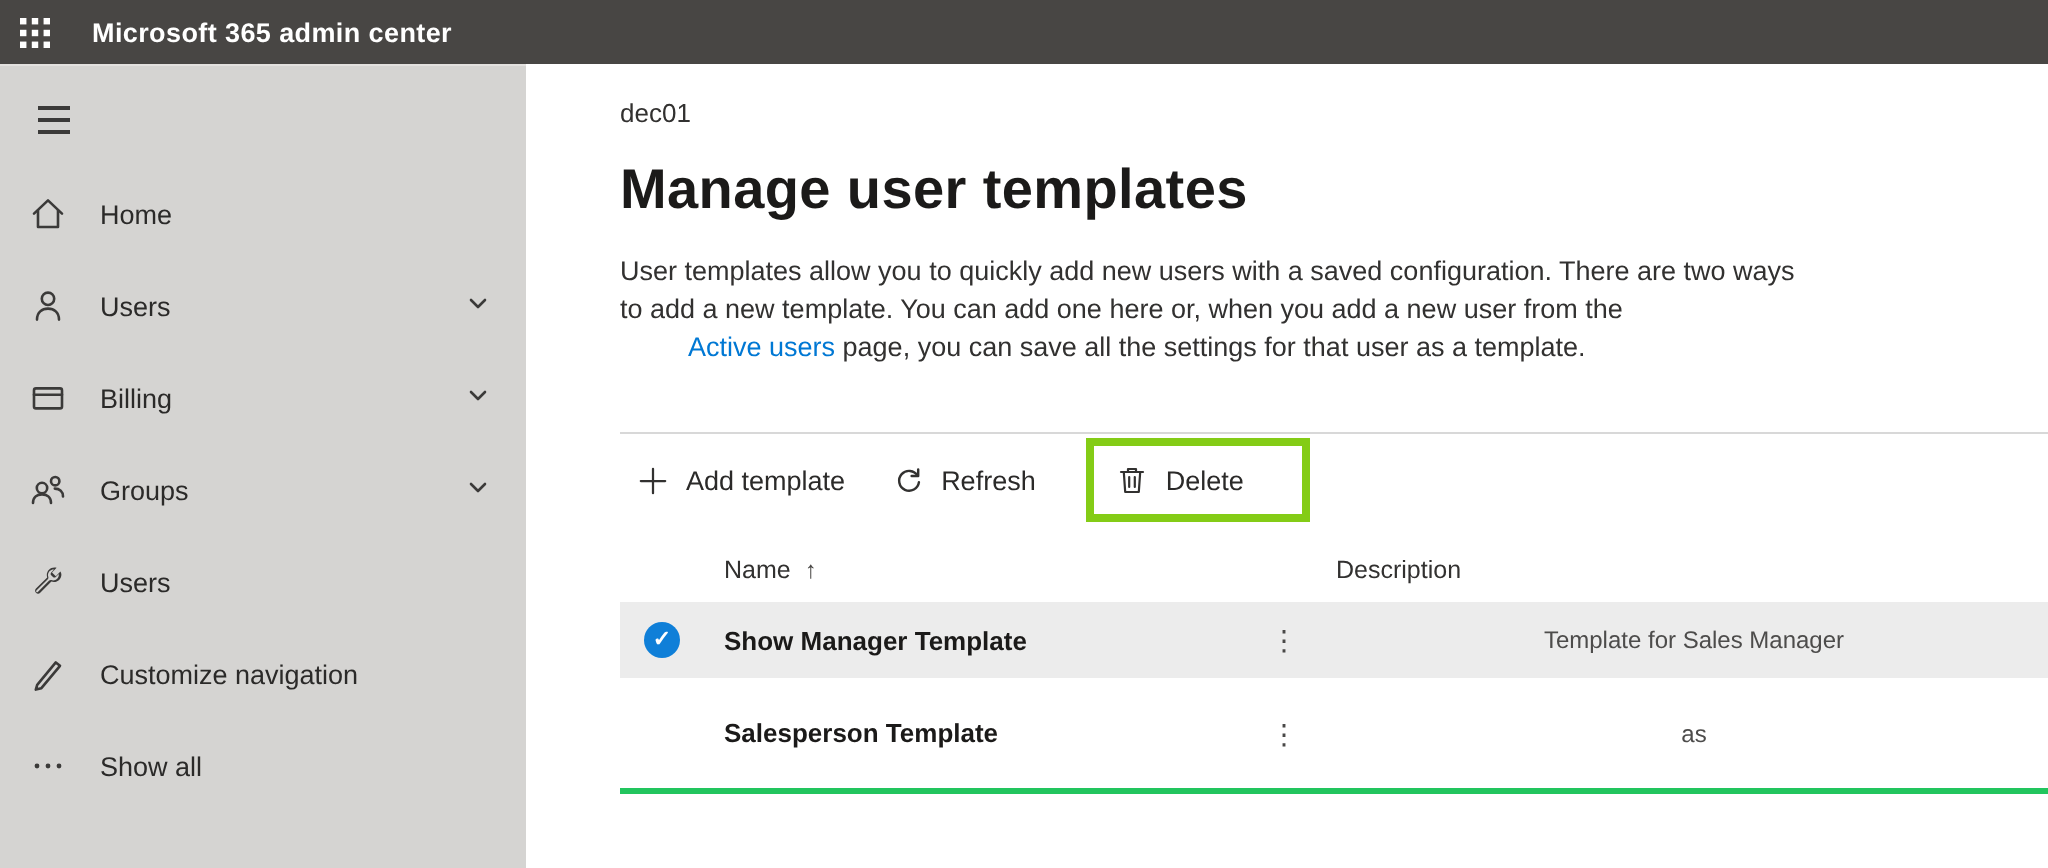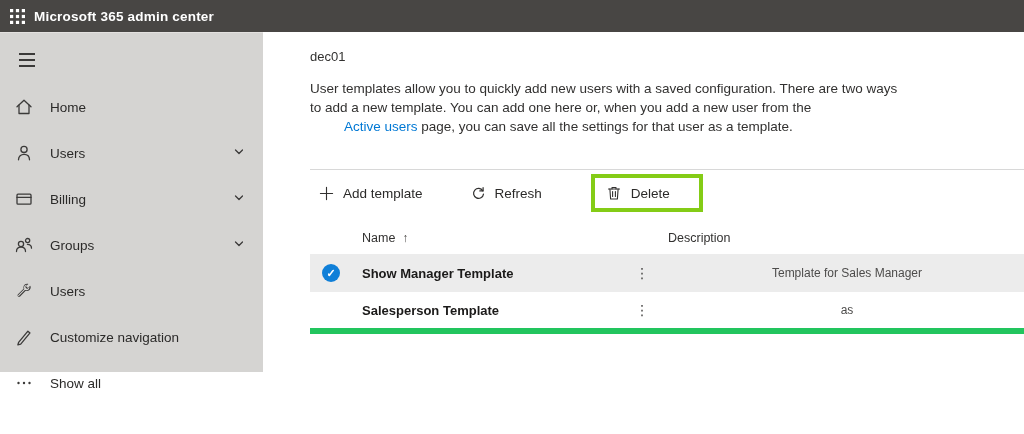--- a/index.html
+++ b/index.html
@@ -15,26 +15,26 @@
   
   .topbar {
     position:absolute; top:0; left:0; width:1024px; height:32px;
     background:#484644; display:flex; align-items:center; z-index:10;
   }
   .waffle-btn {
     width:34px; height:32px; display:flex; align-items:center; justify-content:center;
     cursor:pointer;
   }
   .topbar-title {
-    color:#ffffff; font-weight:bold; font-size:13.5px; letter-spacing:.2px;
+    color:#ffffff; font-weight:bold; font-size:13.5px; margin-left:12px; letter-spacing:.2px;
   }
 
   
   .sidebar {
-    position:absolute; top:32px; left:0; width:263px; height:340px;
+    position:absolute; top:32px; left:0; width:263px; height:402px;
     background:#d5d4d2; border-top:1px solid #e3e1df;
   }
   .hamburger {
     margin:19px 0 0 13px; width:28px; height:16px; display:flex;
     flex-direction:column; justify-content:space-between; cursor:pointer; padding:1px 6px;
   }
   .hamburger span { display:block; height:1.7px; background:#3b3a39; width:16px; }
   .nav { margin-top:16px; }
   .nav-item {
     height:46px; display:flex; align-items:center; padding:0 14px; cursor:pointer;
@@ -54,21 +54,21 @@
     background:#ffffff; padding-left:47px;
   }
   .breadcrumb { margin-top:17px; font-size:13px; color:#323130; }
   .page-title { margin-top:15px; font-size:28px; font-weight:bold; color:#1b1a19; letter-spacing:.2px; }
   .desc { margin-top:15px; font-size:13.5px; line-height:19px; color:#323130; }
   .desc a { color:#0078d4; text-decoration:none; cursor:pointer;margin-left:34px; }
 
   .divider { margin-top:33px; border-top:1px solid #d8d8d8; }
 
   
-  .toolbar { display:flex; align-items:center; margin-top:2px; height:42px;gap:24px; }
+  .toolbar { display:flex; margin-top:2px; height:42px; }
   .tb-btn {
     display:flex; align-items:center; gap:9px; background:none; border:none;
     font-family:inherit; font-size:13.5px; color:#2b2a29; cursor:pointer; padding:6px 9px;
     font-weight:400;
   }
   .tb-btn svg { display:block; }
   .delete-highlight {
     border:4px solid #84cc16; margin-left:16px; display:flex; align-items:center;
     padding:1px 20px 1px 2px;
   }
@@ -79,21 +79,21 @@
     display:grid; grid-template-columns:52px 268px 38px 1fr;
     align-items:center;
   }
   .thead { height:33px; font-size:12.5px; color:#323130; }
   .thead .cell-name { display:flex; align-items:flex-end; gap:7px; cursor:pointer; }
   .sort-arrow { font-size:12px; color:#484644; }
   .cell-desc-h { cursor:pointer; }
 
   .data-row { height:38px; cursor:pointer; }
   .data-row.selected { background:#ececec; height:38px; }
-  .data-row.last { height:42px; border-bottom:6px solid #22c55e; }
+  .data-row.last { height:58px; border-bottom:3px solid #22c55e; }
   .check-cell { display:flex; align-items:center; padding-left:12px; }
   .check-circle {
     width:18px; height:18px; border-radius:50%; background:#0f7fd8;
     color:#fff; font-size:11px; font-weight:bold; display:flex; align-items:center;
     justify-content:center; cursor:pointer; line-height:1;
   }
   .row-name { font-size:13px; font-weight:bold; color:#1b1a19; }
   .row-menu {
     color:#494847; font-size:14px; letter-spacing:0; cursor:pointer;
     width:24px; text-align:center; line-height:1;
@@ -217,20 +217,21 @@
       <span class="nav-label">Show all</span>
     </div>
 
   </div>
 </div>
 
 <div class="main">
 
   <div class="breadcrumb">dec01</div>
 
+  <h1 class="page-title">Manage user templates</h1>
 
   <p class="desc">
     <span>User templates allow you to quickly add new users with a saved configuration. There are two ways</span><br>
     <span>to add a new template. You can add one here or, when you add a new user from the</span><br>
     <a>Active users</a><span> page, you can save all the settings for that user as a template.</span>
   </p>
 
   <div class="divider"></div>
 
   <div class="toolbar">

